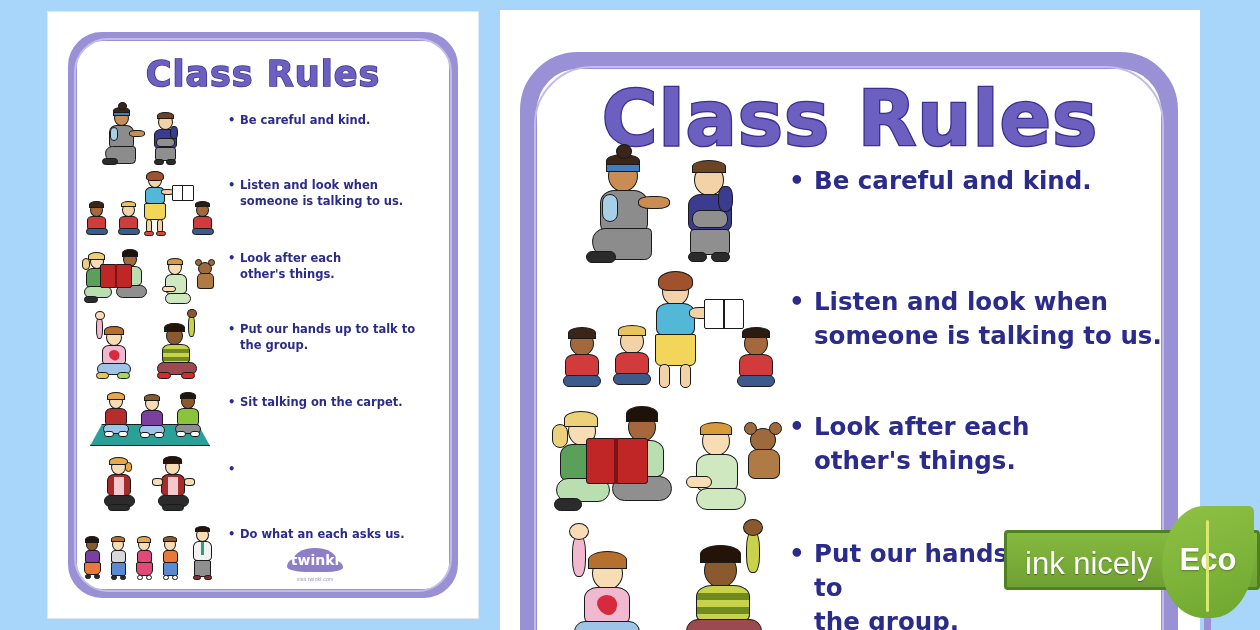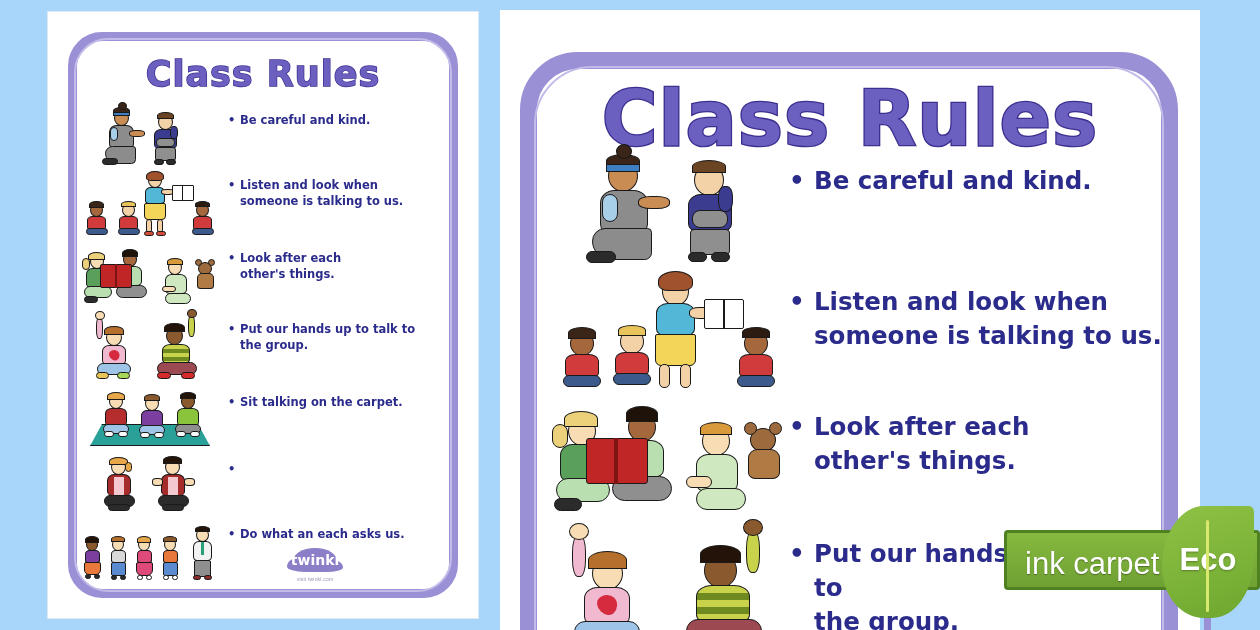--- a/index.html
+++ b/index.html
@@ -558,20 +558,20 @@
 the group.</span>
         </div>
       </div>
 
     </div>
   </div>
 
   <div id="eco-badge">
     <div class="eco-stem"></div>
     <div class="eco-bar">
-      <span class="eco-text">ink carpet</span>
+      <span class="eco-text">ink nicely</span>
     </div>
     <div class="eco-leaf">
       <span class="eco-leaf-label">Eco</span>
     </div>
   </div>
 
 </div>
 
 </body></html>

